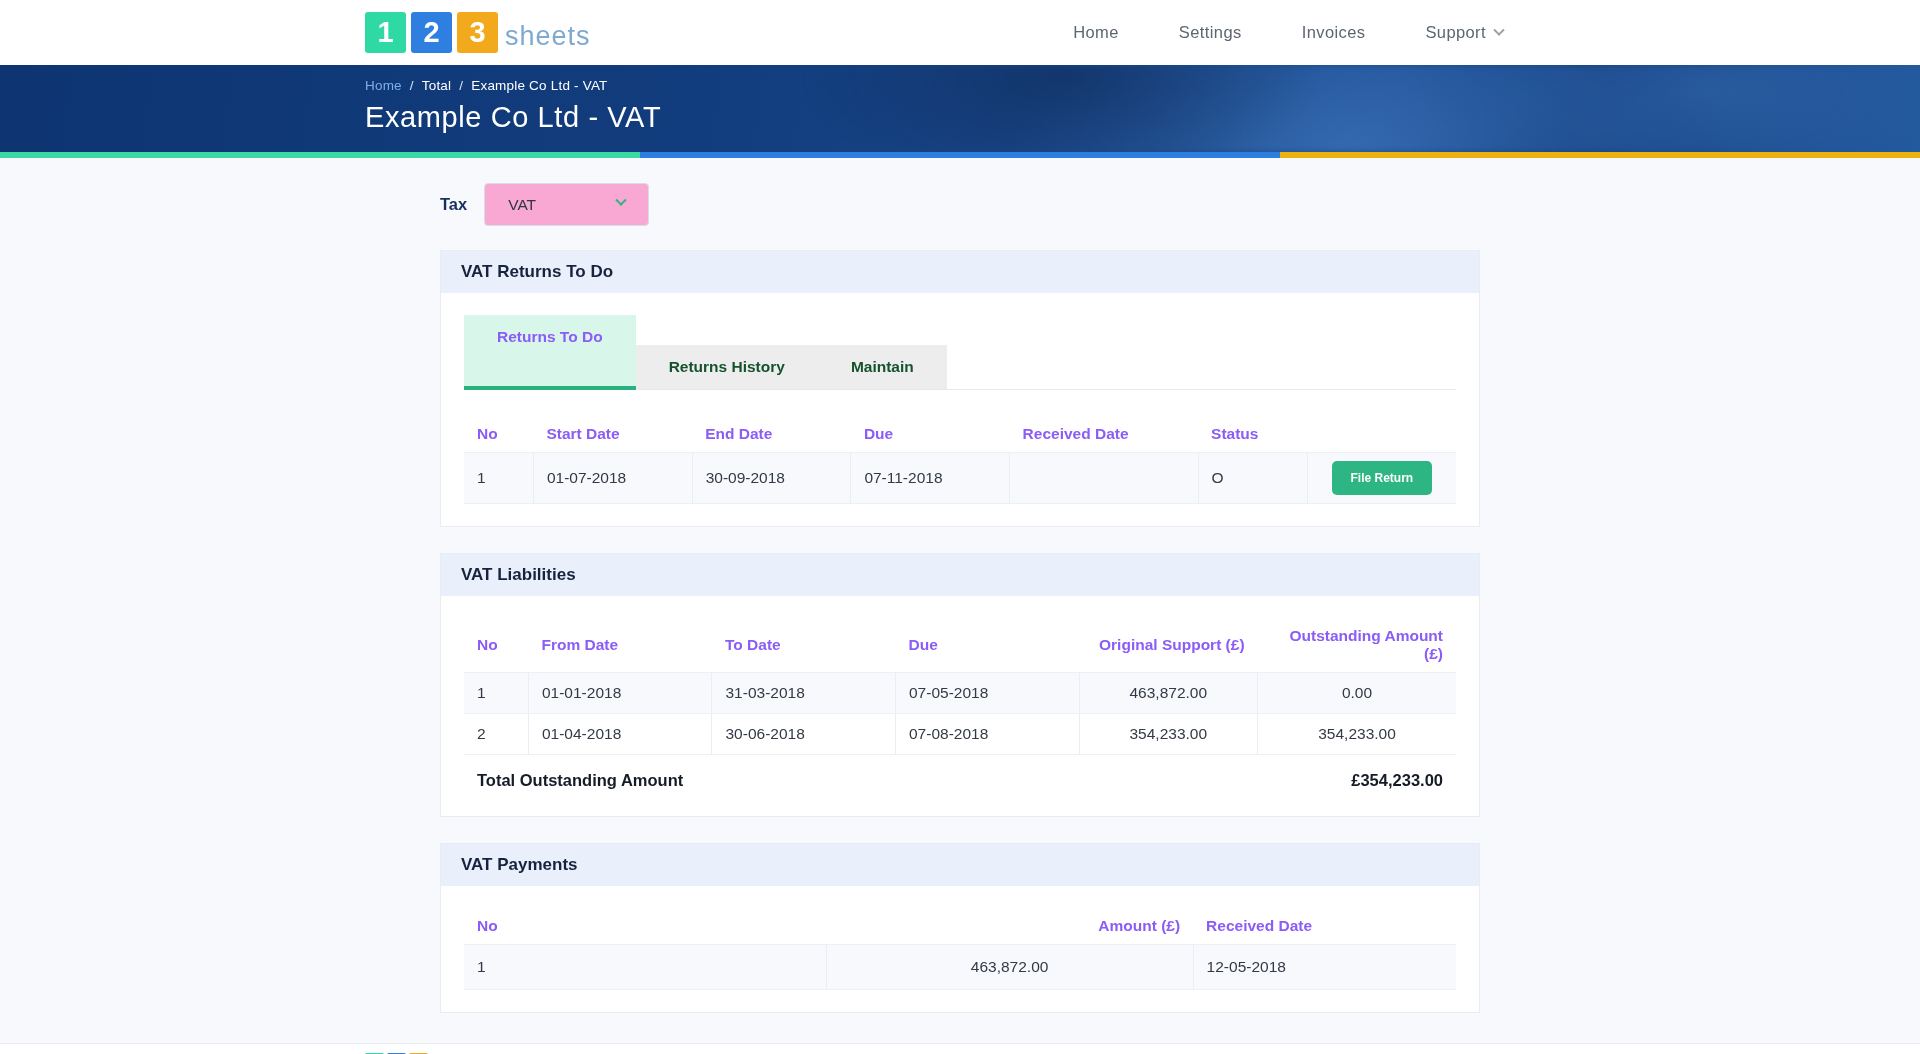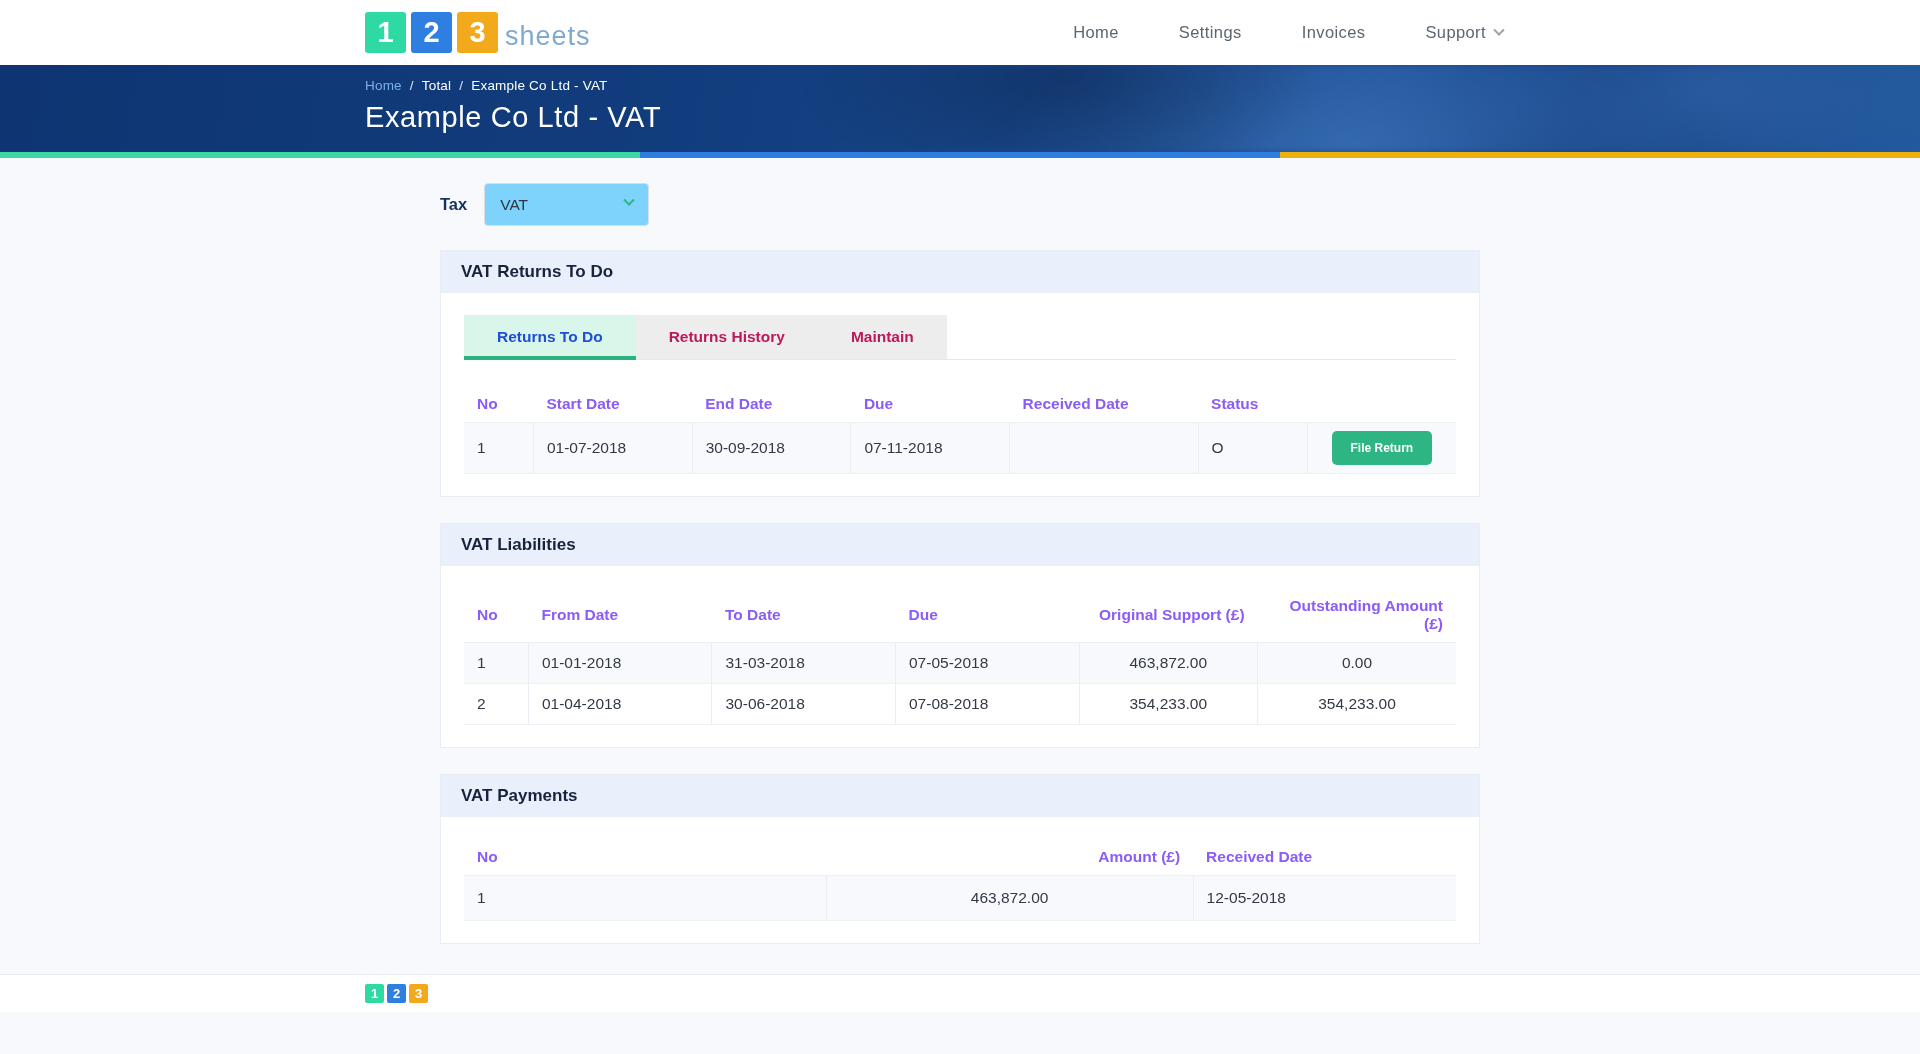--- a/index.html
+++ b/index.html
@@ -42,34 +42,34 @@
   
   .stripe { height:6px; display:flex; }
   .stripe span { flex:1; }
   .st-teal { background:#3bd8a3; } .st-blue { background:#2e7ee0; } .st-gold { background:#edb10f; }
 
   
   .content { width:1040px; margin:0 auto; }
 
   .tax-row { margin:25px 0 24px; display:flex; align-items:center; gap:17px; }
   .tax-label { font-size:16.5px; font-weight:bold; color:#16325c; }
-  .select { width:165px; height:43px; background:#7dd3fc; border:1px solid #d9dee6; border-radius:4px;
-            display:flex; align-items:center; justify-content:space-between; padding:0 15px;
+  .select { width:165px; height:43px; background:#f9a8d4; border:1px solid #d9dee6; border-radius:4px;
+            display:flex; align-items:center; justify-content:space-between; padding:0 23px;
             font-size:15.5px; color:#2f3640; cursor:pointer; }
   .select .chev { border-color:#2db584; margin-top:-3px; }
 
   .card { background:#fff; border:1px solid #e8ecf4; margin-bottom:26px; }
   .card-header { background:#e9effb; padding:11px 20px; font-size:17px; font-weight:bold; color:#17233d; }
   .card-body { padding:22px 23px; }
 
   .tabs { display:flex; border-bottom:1px solid #e4e8ef; }
   .tab { padding:13px 33px; font-size:15.5px; font-weight:bold; cursor:pointer; }
-  .tab.active { background:#d9f6eb; color:#1d4ed8; border-bottom:4px solid #2bb180;
+  .tab.active { background:#d9f6eb; color:#8b5cf6; border-bottom:4px solid #2bb180;
                 padding-bottom:9px; margin-bottom:-1px; }
-  .tab.inactive { background:#ededee; color:#be185d; }
+  .tab.inactive { background:#ededee; color:#14532d;margin-top:30px; }
 
   table { width:100%; border-collapse:collapse; table-layout:fixed; }
   th { font-size:15.5px; font-weight:bold; color:#8b5cf6; text-align:left; padding:9px 13px; }
   td { font-size:15.5px; color:#333a45; padding:14px 13px; background:#f7f9fd;
        border-top:1px solid #edf0f6; border-bottom:1px solid #edf0f6;
        overflow:hidden; white-space:nowrap; }
   td + td { border-left:1px solid #e9edf4; }
   .returns-table { margin-top:26px; }
   .num { text-align:center; }
   th.num { text-align:right; }
@@ -234,20 +234,24 @@
           <tr>
             <td>2</td>
             <td>01-04-2018</td>
             <td>30-06-2018</td>
             <td>07-08-2018</td>
             <td class="num">354,233.00</td>
             <td class="num">354,233.00</td>
           </tr>
         </tbody>
       </table>
+      <div class="total-row">
+        <span class="total-label">Total Outstanding Amount</span>
+        <span class="total-value">£354,233.00</span>
+      </div>
     </div>
   </section>
 
   <section class="card">
     <div class="card-header">
       <span>VAT Payments</span>
     </div>
     <div class="card-body">
       <table class="pay-table">
         <colgroup>

